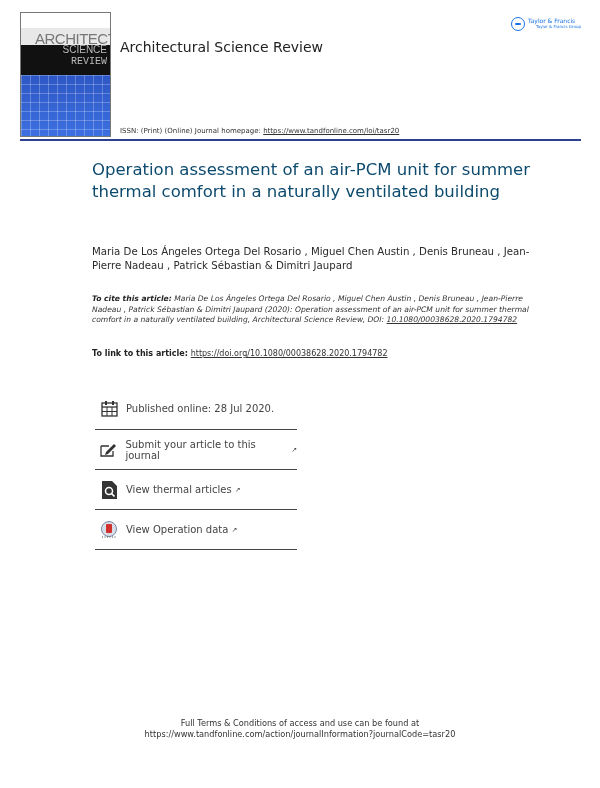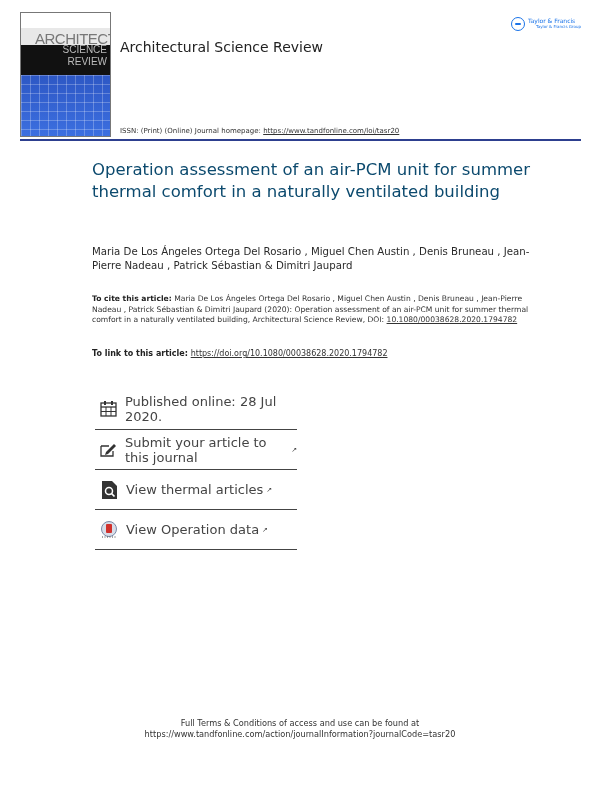--- a/index.html
+++ b/index.html
@@ -3,46 +3,46 @@
   <meta charset="utf-8">
   <style>
     html, body { margin: 0; padding: 0; }
     body { width: 600px; height: 788px; background: #ffffff; position: relative; overflow: hidden;
       font-family: "DejaVu Sans", "Liberation Sans", sans-serif; color: #222; }
     .cover { position: absolute; left: 20px; top: 12px; width: 89px; height: 123px; border: 1px solid #777;
       background: linear-gradient(180deg, #ffffff 0%, #ffffff 12%, #e8e8e8 12%, #e8e8e8 26%, #111 26%, #111 50%, #2d57c4 50%, #3c6fe0 100%);
       overflow: hidden; }
     .cover .c-arch { position: absolute; left: 2px; top: 17px; font-size: 15px; color: #777; letter-spacing: -0.5px; font-family: Liberation Sans, sans-serif; margin-left: 12px; }
     .cover .c-sci { position: absolute; right: 3px; top: 31px; font-size: 10px; color: #bbb; font-family: "Liberation Sans", sans-serif; }
-    .cover .c-rev { position: absolute; right: 3px; top: 43px; font-size: 10px; color: #bbb; font-family: Liberation Sans, sans-serif; }
+    .cover .c-rev { position: absolute; right: 3px; top: 43px; font-size: 10px; color: #bbb; font-family: Liberation Mono, monospace; }
     .cover .c-grid { position: absolute; left: 0; top: 62px; width: 89px; height: 61px;
       background-image: linear-gradient(rgba(255,255,255,0.25) 1px, transparent 1px), linear-gradient(90deg, rgba(255,255,255,0.25) 1px, transparent 1px);
       background-size: 9px 9px; }
     .journal-title { position: absolute; left: 120px; top: 39px; font-size: 14px; color: #222; }
     .tf-logo { position: absolute; left: 511px; top: 17px; display: flex; align-items: center; gap: 3px; color: #1a73e8; }
     .tf-circle { width: 12px; height: 12px; border: 1.5px solid #1a73e8; border-radius: 50%; position: relative; }
     .tf-circle::after { content: ""; position: absolute; left: 3px; top: 5px; width: 6px; height: 2px; background: #1a73e8; border-radius: 1px; }
     .tf-text { display: flex; flex-direction: column; line-height: 6px; }
     .tf-name { font-size: 6px; color: #1a73e8; }
     .tf-sub { font-size: 4px; color: #1a73e8; padding-left: 8px; }
     .issn { position: absolute; left: 120px; top: 127px; font-size: 7px; color: #333; }
     .issn a { color: #333; text-decoration: underline; }
     .rule { position: absolute; left: 20px; top: 139px; width: 561px; height: 2px; background: #2d3f8f; }
     .article-title { position: absolute; left: 92px; top: 159px; width: 440px; font-size: 16.5px; line-height: 22px; color: #0c4a6e; }
     .authors { position: absolute; left: 92px; top: 245px; width: 440px; font-size: 10.2px; line-height: 14px; color: #2a2a2a; }
-    .cite { position: absolute; left: 92px; top: 294px; width: 450px; font-size: 7.6px; line-height: 10.6px; color: #333; }
+    .cite { position: absolute; left: 92px; top: 294px; width: 450px; font-size: 7.6px; line-height: 10.6px; color: #333; font-style: italic; }
     .cite b { font-weight: bold; color: #222; }
     .cite a, .link a { color: #333; text-decoration: underline; }
     .link { position: absolute; left: 92px; top: 349px; font-size: 8px; color: #333; }
     .link b { font-weight: bold; color: #222; text-align: right; }
     .info-list { position: absolute; left: 95px; top: 388px; width: 202px; }
     .info-item { height: 40px; display: flex; align-items: center; border-bottom: 1.5px solid #444; box-sizing: border-box; }
     .info-item:first-child { height: 42px; }
     .info-icon { width: 18px; height: 18px; margin-left: 5px; margin-right: 8px; display: flex; align-items: center; justify-content: center; }
-    .info-label { font-size: 13px; color: #444; }
+    .info-label { font-size: 10px; color: #444; }
     .ext { font-size: 7px; color: #444; margin-left: 3px; }
     .footer { position: absolute; left: 0; top: 718px; width: 600px; text-align: center; font-size: 8.2px; line-height: 11px; color: #333; }
   </style>
 </head>
 <body>
 
 <div class="cover">
   <div class="c-arch">ARCHITECTURAL</div>
   <div class="c-sci">SCIENCE</div>
   <div class="c-rev">REVIEW</div>

